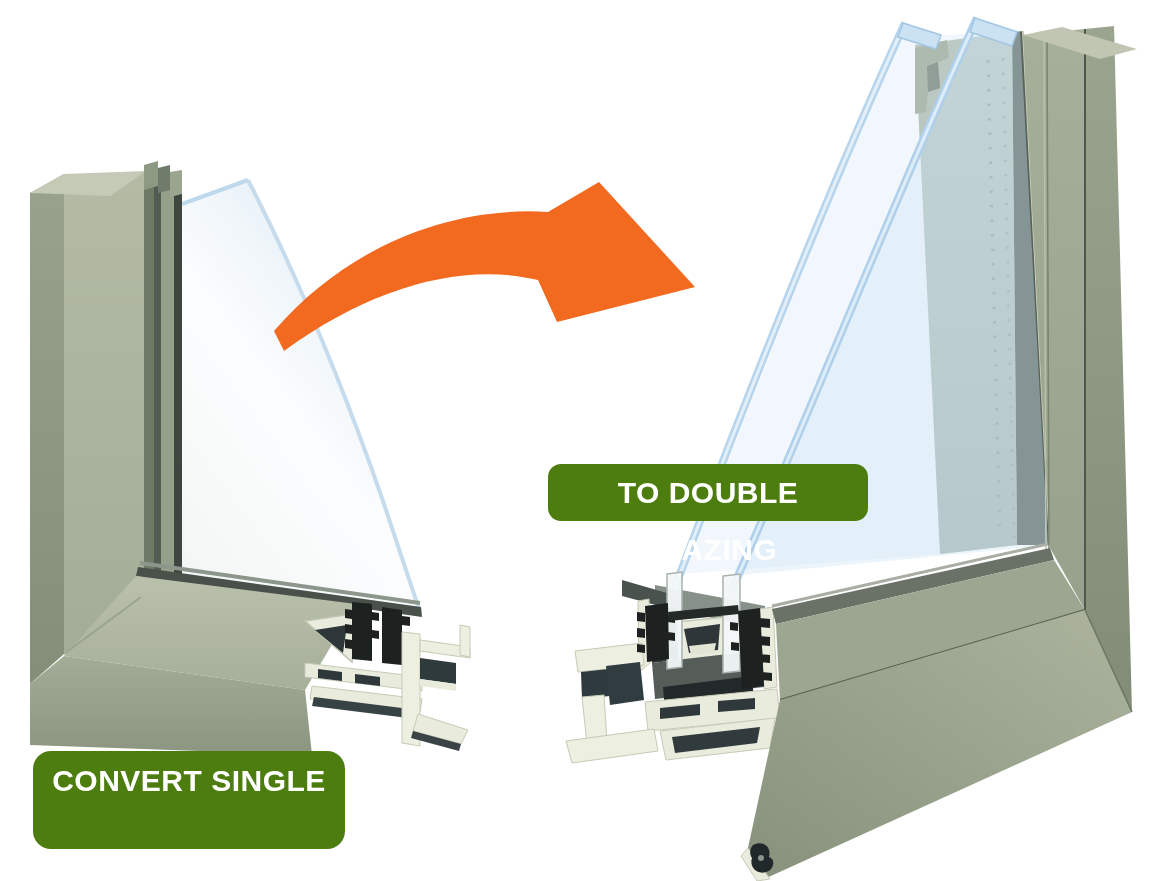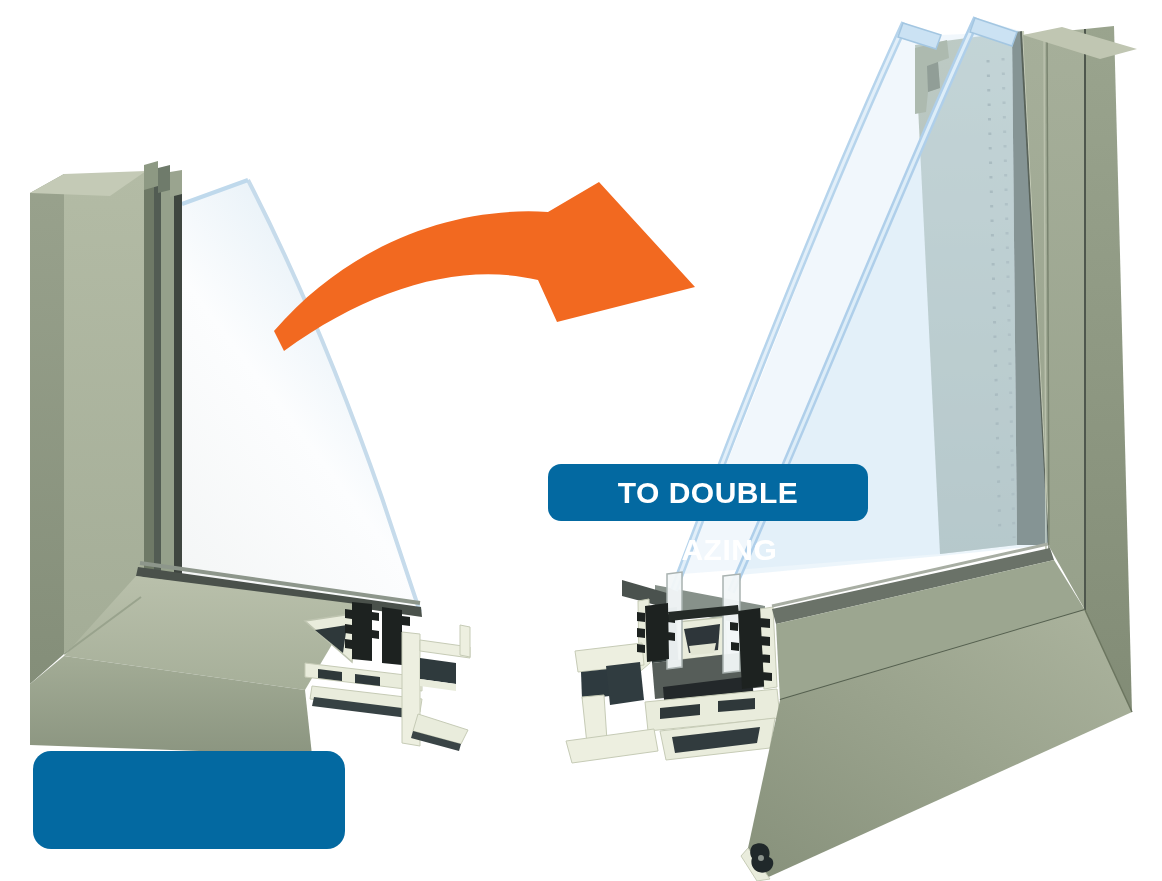--- a/index.html
+++ b/index.html
@@ -1,19 +1,19 @@
 <!DOCTYPE html>
 <html><head>
 <meta charset="utf-8">
 <style>
   html,body{margin:0;padding:0;background:#fff;}
   .stage{position:relative;width:1162px;height:881px;background:#ffffff;overflow:hidden;
          font-family:"Liberation Sans",sans-serif;}
   .stage svg{position:absolute;left:0;top:0;}
-  .caption{position:absolute;background:#0369a1;color:#ffffff;font-weight:700;
+  .caption{position:absolute;background:#4d7c0f;color:#ffffff;font-weight:700;
            text-align:center;letter-spacing:.5px;box-sizing:border-box;}
   .caption-single{left:33px;top:751px;width:312px;height:98px;border-radius:18px;
                   font-size:30px;line-height:38px;padding-top:11px;}
   .caption-single span{display:block;}
   .caption-double{left:548px;top:464px;width:320px;height:57px;border-radius:13px;
                   font-size:30px;line-height:57px;}
 </style>
 </head>
 <body>
 
@@ -181,16 +181,17 @@
     <path d="M780,700 L1085,610 L1132,712 L762,880 L748,848 Z" fill="url(#gSillR)"></path>
     <path d="M1085,610 L1132,712" stroke="#6B755F" stroke-width="1.5" fill="none"></path>
     <path d="M748,848 L770,879 L757,881 L741,856 Z" fill="#E9ECDC" stroke="#C6CBB6" stroke-width="1"></path>
     <path d="M753,845 C763,840 772,847 769,857 C776,859 774,870 766,872
              C757,875 749,867 752,858 C749,854 750,848 753,845 Z" fill="#20282A"></path>
     <circle cx="761" cy="858" r="3" fill="#8B938D"></circle>
   </g>
 </svg>
 
 <div class="caption caption-single">
+  <span>CONVERT SINGLE</span>
 </div>
 <div class="caption caption-double">TO DOUBLE GLAZING</div>
 
 </div>
 
 </body></html>

